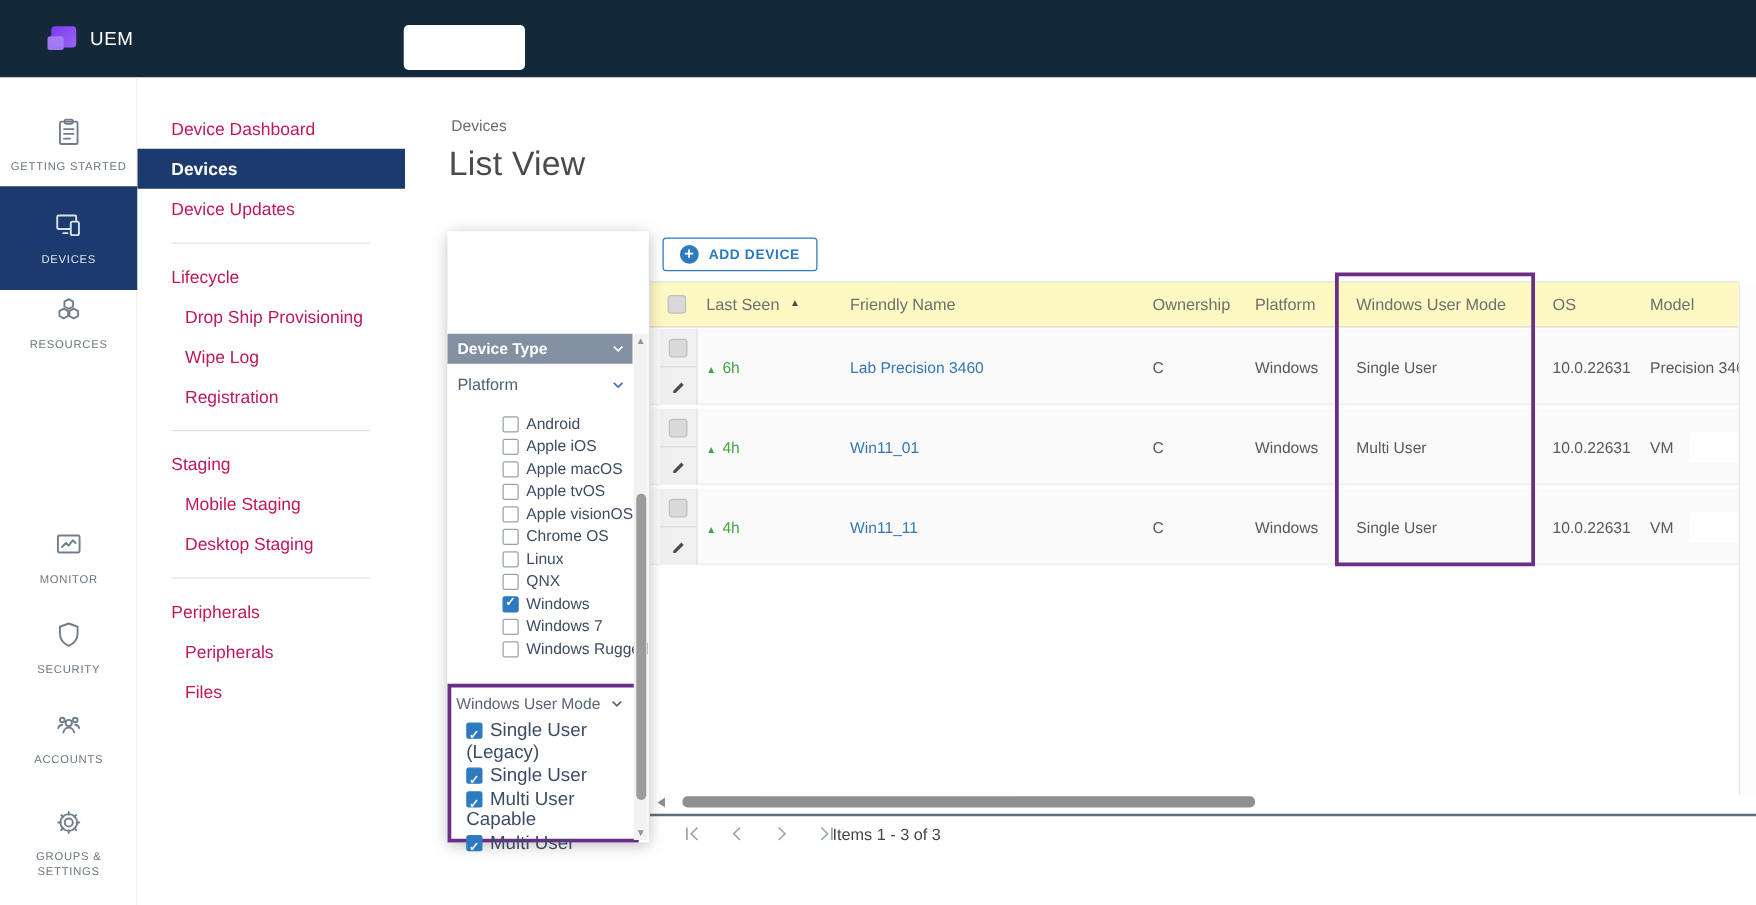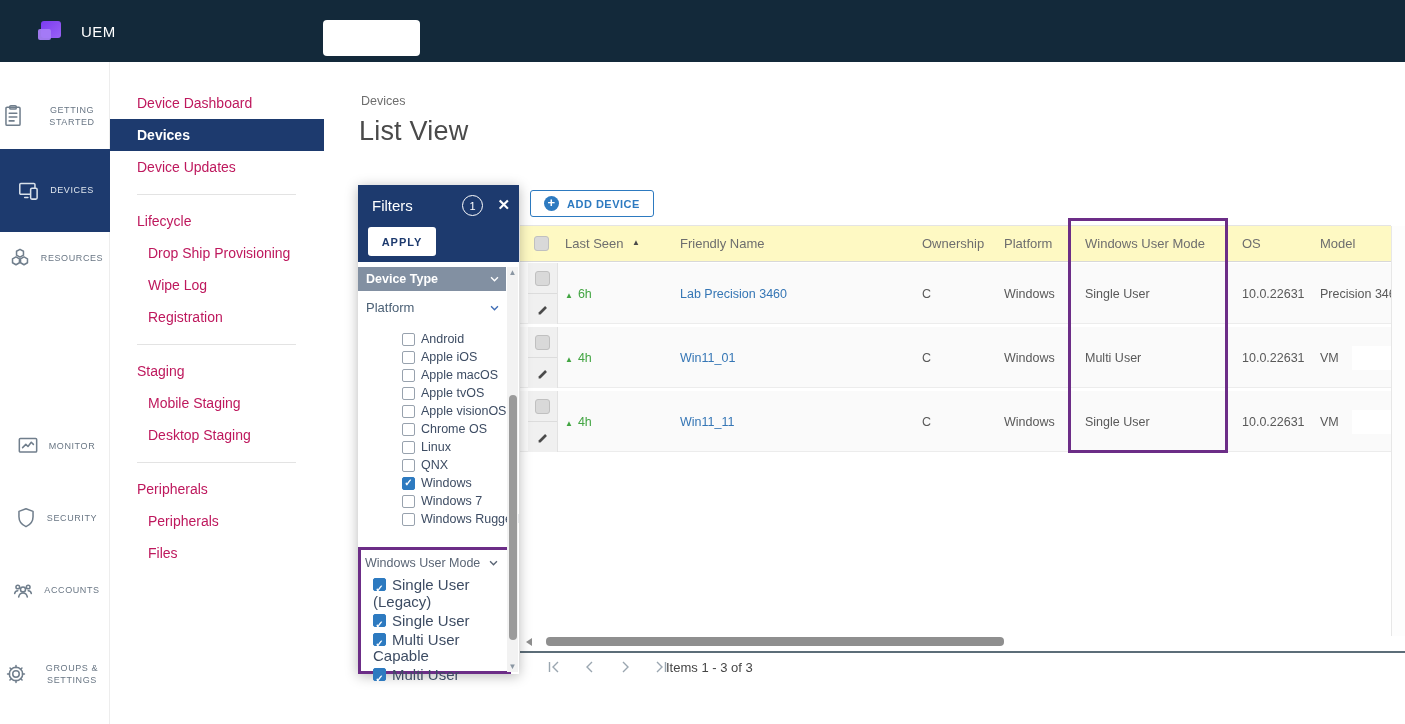--- a/index.html
+++ b/index.html
@@ -6,26 +6,26 @@
   html,body { margin:0; padding:0; }
   body {
     width:1405px; height:724px; position:relative; overflow:hidden;
     font-family:"Liberation Sans", sans-serif; background:#fff; color:#444;
   }
   svg { display:block; }
 
   
   .topbar { position:absolute; left:0; top:0; width:1405px; height:62px; background:#13293a; display:flex; align-items:center; }
   .logo { margin-left:36px; }
-  .appname { color:#fff; font-size:15px; margin-left:17px; letter-spacing:.5px; }
+  .appname { color:#fff; font-size:15px; margin-left:8px; letter-spacing:.5px; }
   .topbar-redact { position:absolute; left:323px; top:20px; width:97px; height:36px; background:#fff; border-radius:4px; }
 
   
   .rail { position:absolute; left:0; top:62px; width:110px; bottom:0; background:#fff; border-right:1px solid #ededed; }
-  .rail-item { position:absolute; left:0; width:110px; display:flex; flex-direction:row; align-items:center; justify-content:center; gap:8px; cursor:pointer; }
+  .rail-item { position:absolute; left:0; width:110px; display:flex; flex-direction:column; align-items:center; justify-content:center; gap:8px; cursor:pointer; }
   .rail-item .rlbl { font-size:9px; letter-spacing:.6px; color:#697684; text-align:center; line-height:1.35; }
   .rail-item.selected { background:#1d3a6e; }
   .rail-item.selected .rlbl { color:#dfe6ee; }
   .ric { stroke:#707e8c; fill:none; stroke-width:1.4; stroke-linecap:round; stroke-linejoin:round; }
   .rail-item.selected .ric { stroke:#d9e1ea; }
 
   
   .subnav { position:absolute; left:110px; top:62px; width:214px; bottom:0; background:#fff; }
   .subnav-inner { padding-top:25px; }
   .sn-item { height:32px; line-height:32px; font-size:14px; color:#be185d; padding-left:27px; cursor:pointer; white-space:nowrap; }
@@ -212,26 +212,20 @@
     <div class="sn-item sub">Peripherals</div>
     <div class="sn-item sub">Files</div>
   </div>
 </div>
 
 <div class="main">
   <div class="breadcrumb">Devices</div>
   <div class="page-title">List View</div>
 
   <div class="filters">
-    <div class="f-head">
-      <span class="f-title">Filters</span>
-      <span class="f-badge">1</span>
-      <span class="f-close">✕</span>
-      <button class="f-apply">APPLY</button>
-    </div>
     <div class="f-body">
       <div class="f-devtype">
         <span>Device Type</span>
         <span class="chev">
             <svg width="9" height="6" viewBox="0 0 10 7">
               <polyline points="1,1.5 5,5.5 9,1.5" fill="none" stroke="#fff" stroke-width="1.6"></polyline>
             </svg>
           </span>
       </div>
       <div class="f-platform">

